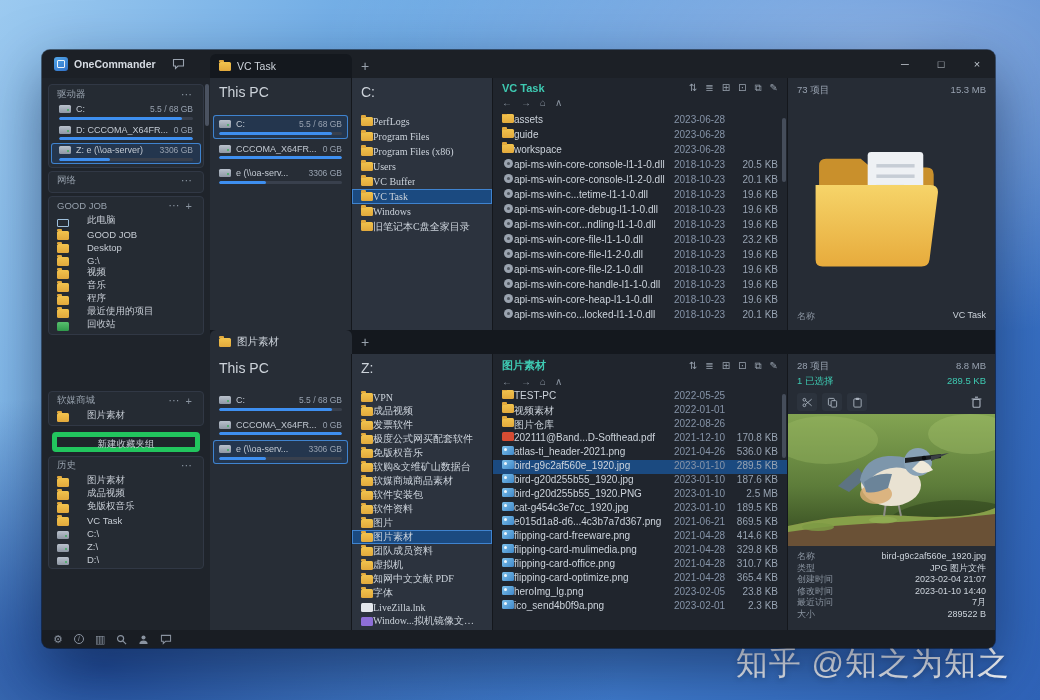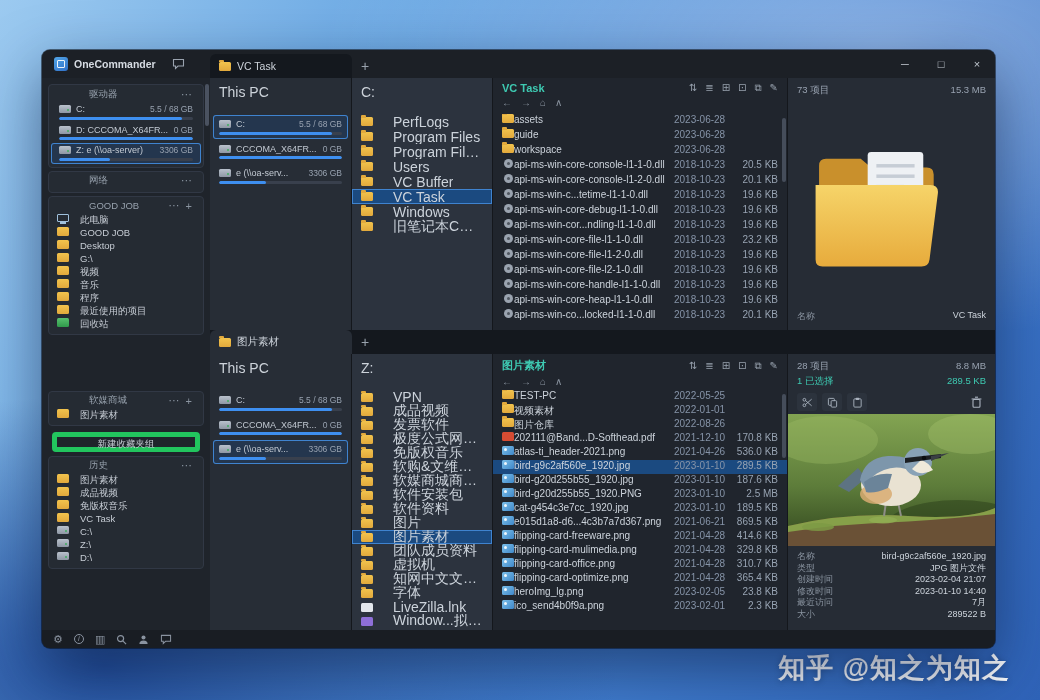--- a/index.html
+++ b/index.html
@@ -3,21 +3,21 @@
 <meta charset="utf-8">
 <style>
   html,body{margin:0;padding:0;}
   body{width:1040px;height:700px;overflow:hidden;position:relative;
        font-family:"Liberation Sans","DejaVu Sans",sans-serif;}
   .desktop{position:absolute;inset:0;
     background:
       radial-gradient(120% 90% at 85% 8%, rgba(255,255,255,.38), rgba(255,255,255,0) 45%),
       radial-gradient(90% 70% at 10% 95%, #24509e 0%, rgba(36,80,158,0) 55%),
       linear-gradient(118deg,#9ccaf0 0%,#6aa8e4 30%,#4583d4 62%,#2f63b8 100%);}
-  .watermark{position:absolute;right:30px;bottom:14px;font-size:27px;font-weight:700;
+  .watermark{position:absolute;right:30px;bottom:14px;font-size:32px;font-weight:400;
     color:#fff;letter-spacing:1px;text-shadow:0 1px 6px rgba(0,0,0,.3);}
 
   
   .window{position:absolute;left:42px;top:50px;width:953px;height:598px;border-radius:8px;
     background:#20252c;box-shadow:0 22px 60px rgba(10,25,60,.55),0 0 0 1px rgba(0,0,0,.5);
     overflow:hidden;display:flex;flex-direction:column;}
   .titlebar{flex:0 0 28px;background:#1c2026;display:flex;align-items:stretch;}
   .app-id{width:168px;flex:0 0 168px;display:flex;align-items:center;gap:6px;padding-left:12px;box-sizing:border-box;}
   .app-logo{width:14px;height:14px;border-radius:3px;background:linear-gradient(145deg,#53a7e8,#2f6fc8);position:relative;flex:0 0 14px;}
   .app-logo::after{content:"";position:absolute;inset:3px;border:1.5px solid #fff;border-radius:1px;opacity:.9;}
@@ -29,23 +29,23 @@
   .newtab{width:26px;text-align:center;color:#9aa3ae;font-size:14px;line-height:24px;}
   .wincontrols{display:flex;}
   .wc{width:36px;display:flex;align-items:center;justify-content:center;color:#c2c8d0;font-size:11px;}
 
   .winbody{flex:1;display:flex;min-height:0;}
 
   
   .sidebar{flex:0 0 168px;background:#1f242b;position:relative;padding-top:3px;box-sizing:border-box;overflow:hidden;}
   .sb-card{background:#252b33;border:1px solid #313845;border-radius:4px;margin:3px 6px;padding:1px 0 3px;}
   .sb-head{display:flex;align-items:center;height:16px;padding:0 8px;font-size:9.5px;color:#97a1ad;}
-  .sb-head .ttl{flex:1;margin-left:32px;}
+  .sb-head .ttl{flex:1;}
   .sb-menu,.sb-add{color:#8a94a0;font-size:11px;padding:0 3px;}
-  .sb-item{display:flex;align-items:flex-start;gap:11px;height:13px;padding:0 8px;font-size:9.5px;color:#c6ccd4;white-space:nowrap;overflow:hidden;}
+  .sb-item{display:flex;align-items:flex-end;gap:18px;height:13px;padding:0 8px;font-size:9.5px;color:#c6ccd4;white-space:nowrap;overflow:hidden;}
   .sb-item .lbl{overflow:hidden;text-overflow:ellipsis;}
   .sb-drv{padding:1px 8px 3px;margin:0 2px;border-radius:3px;}
   .drv-top{display:flex;align-items:center;gap:5px;font-size:9px;color:#c2c9d2;height:12px;white-space:nowrap;}
   .drv-label{flex:1;overflow:hidden;text-overflow:ellipsis;}
   .drv-cap{color:#98a2b0;font-size:8.5px;}
   .bar{height:3px;background:#39404d;border-radius:2px;margin-top:1.5px;overflow:hidden;}
   .bar i{display:block;height:100%;width:0;background:#3e8ff0;border-radius:2px;}
   .sb-drv.sel,.drv.sel{background:#24364e;box-shadow:inset 0 0 0 1px #3f83cf;}
   .sb-newgroup{display:block;margin:6px 10px 4px;width:calc(100% - 20px);height:20px;background:transparent;
     border:5px solid #22c55e;border-radius:4px;color:#c6ccd4;font-size:9.5px;font-family:inherit;}
@@ -73,21 +73,21 @@
   .tools span{cursor:default;}
   .c3r2{display:flex;gap:9px;color:#8a94a0;font-size:10px;align-items:center;}
   .filelist{flex:1;overflow:hidden;}
   .filerow{display:flex;align-items:flex-start;height:15px;padding:0 9px;font-size:10px;color:#ccd3db;}
   .pane-bottom .filerow{height:14px;}
   .filerow .fname{flex:1;white-space:nowrap;overflow:hidden;}
   .filerow .fdate{flex:0 0 56px;color:#8694a8;}
   .filerow .fsize{flex:0 0 48px;color:#97a3b2;text-align:right;}
   .filerow.sel{background:#1b4a80;}
   .rows{overflow:hidden;}
-  .frow{display:flex;align-items:center;gap:20px;height:15px;padding:0 9px;font-size:14px;color:#ccd3db;white-space:nowrap;overflow:hidden;}
+  .frow{display:flex;align-items:center;gap:0;height:15px;padding:0 9px;font-size:10px;color:#ccd3db;white-space:nowrap;overflow:hidden;font-family:Liberation Serif, serif;}
   .pane-bottom .frow{height:14px;}
   .frow .lbl{overflow:hidden;text-overflow:ellipsis;}
   .frow.sel{background:#1b4a80;box-shadow:inset 0 0 0 1px #3f83cf;}
   .drv{padding:3px 6px 4px;margin:1px 3px;border-radius:3px;}
   .vscroll{position:absolute;right:1px;top:40px;width:4px;}
   .vscroll i{display:block;width:4px;height:64px;background:#454d5a;border-radius:2px;}
 
   
   .inforow1{display:flex;justify-content:space-between;padding:6px 9px 0;font-size:9.5px;color:#98a2b0;}
   .inforow2{display:flex;justify-content:space-between;padding:2px 9px 0;font-size:9.5px;color:#3ecab2;}

